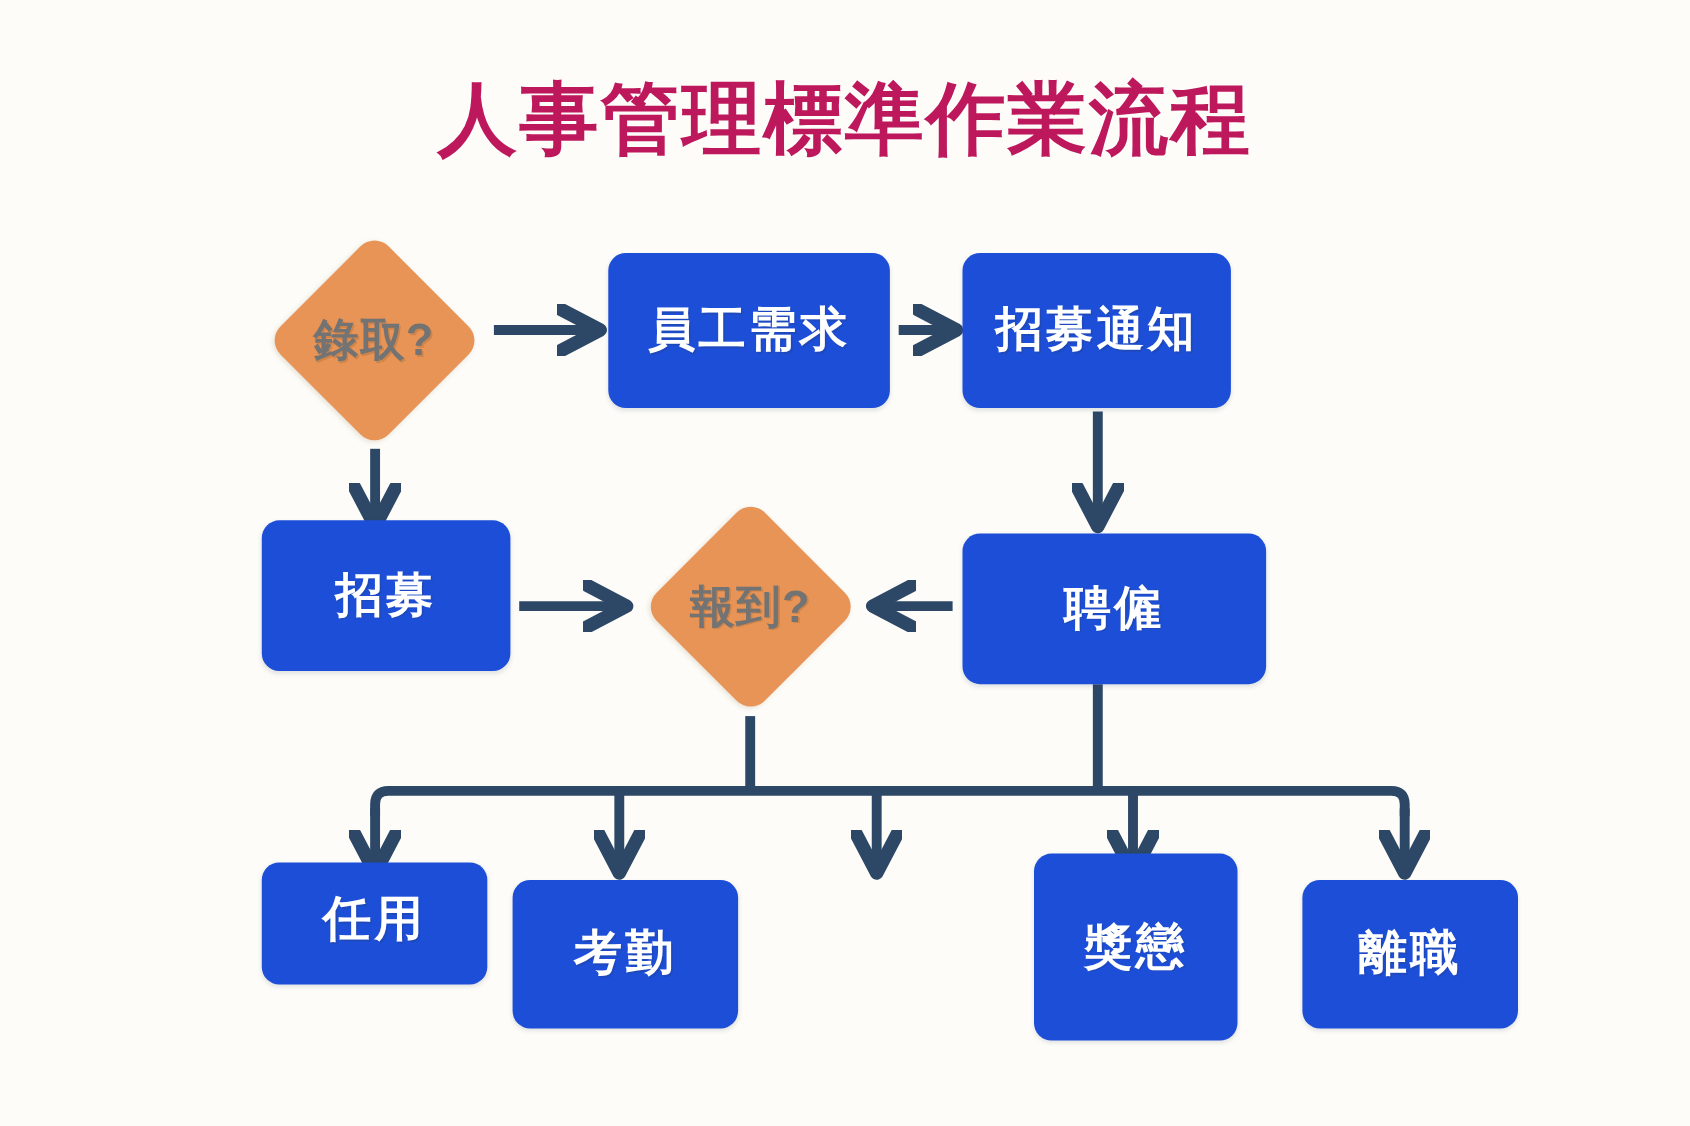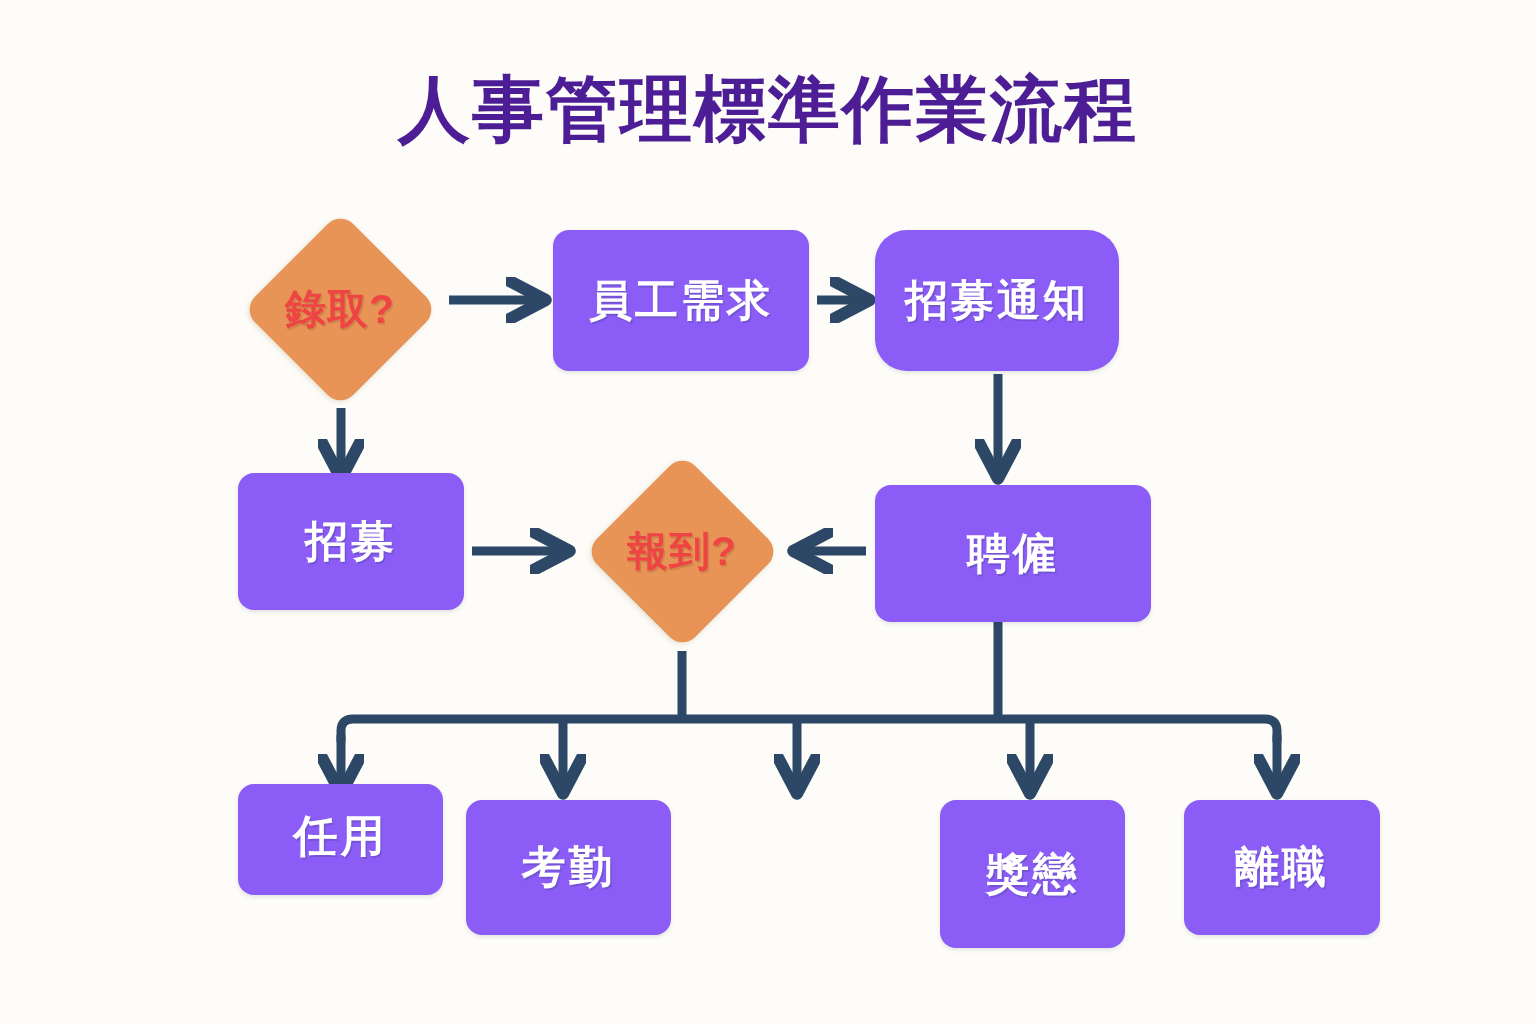--- a/index.html
+++ b/index.html
@@ -30,36 +30,36 @@
 
   .title {
     position: absolute;
     left: 0;
     top: 66px;
     width: 1536px;
     text-align: center;
     font-size: 72px;
     font-weight: bold;
     letter-spacing: 2px;
-    color: #4c1d95;
+    color: #be185d;
     line-height: 86px;
     white-space: nowrap;
   }
 
   .node {
     position: absolute;
     box-sizing: border-box;
     display: flex;
     align-items: center;
     justify-content: center;
     text-align: center;
   }
 
   .proc {
-    background: #8b5cf6;
+    background: #1d4ed8;
     border-radius: 16px;
     box-shadow: 0 2px 4px rgba(40,60,90,0.13);
   }
   .proc .label {
     color: #ffffff;
     font-size: 43px;
     font-weight: bold;
     letter-spacing: 3px;
     line-height: 1.1;
     text-shadow: 1.5px 1.5px 0 rgba(35,60,90,0.22);
@@ -77,21 +77,21 @@
     height: 139px;
     margin-left: -69.5px;
     margin-top: -69.5px;
     background: #e89456;
     border-radius: 18px;
     transform: rotate(45deg);
     box-shadow: 0 2px 5px rgba(120,80,40,0.16);
   }
   .decision .label {
     position: relative;
-    color: #ef4444;
+    color: #737373;
     font-size: 41px;
     font-weight: bold;
     letter-spacing: 1px;
     text-shadow: 1.5px 1.5px 0 rgba(150,95,45,0.3);
     white-space: nowrap;
     z-index: 2;
   }
 
   .leaf .label { font-size: 44px; }
 </style>
@@ -139,21 +139,21 @@
 
   <div class="node decision" style="left:241px; top:210px; width:198px; height:198px;">
     <span class="dia"></span>
     <span class="label">錄取?</span>
   </div>
 
   <div class="node proc" style="left:553px; top:230px; width:256px; height:141px;">
     <span class="label">員工需求</span>
   </div>
 
-  <div class="node proc" style="left:875px; top:230px; width:244px; height:141px;border-radius:32px;">
+  <div class="node proc" style="left:875px; top:230px; width:244px; height:141px;">
     <span class="label">招募通知</span>
   </div>
 
   <div class="node proc" style="left:238px; top:473px; width:226px; height:137px;">
     <span class="label">招募</span>
   </div>
 
   <div class="node decision" style="left:583px; top:452px; width:198px; height:198px;">
     <span class="dia"></span>
     <span class="label">報到?</span>
@@ -165,21 +165,21 @@
 
   <div class="node proc leaf" style="left:238px; top:784px; width:205px; height:111px;font-family:Liberation Mono, monospace;">
     <span class="label">任用</span>
   </div>
 
   <div class="node proc leaf" style="left:466px; top:800px; width:205px; height:135px;text-align:right;">
     <span class="label">考勤</span>
   </div>
 
 
-  <div class="node proc leaf" style="left:940px; top:800px; width:185px; height:148px;">
+  <div class="node proc leaf" style="left:940px; top:776px; width:185px; height:170px;">
     <span class="label">獎戀</span>
   </div>
 
   <div class="node proc leaf" style="left:1184px; top:800px; width:196px; height:135px;">
     <span class="label">離職</span>
   </div>
 
 </div>
 
 </body></html>

